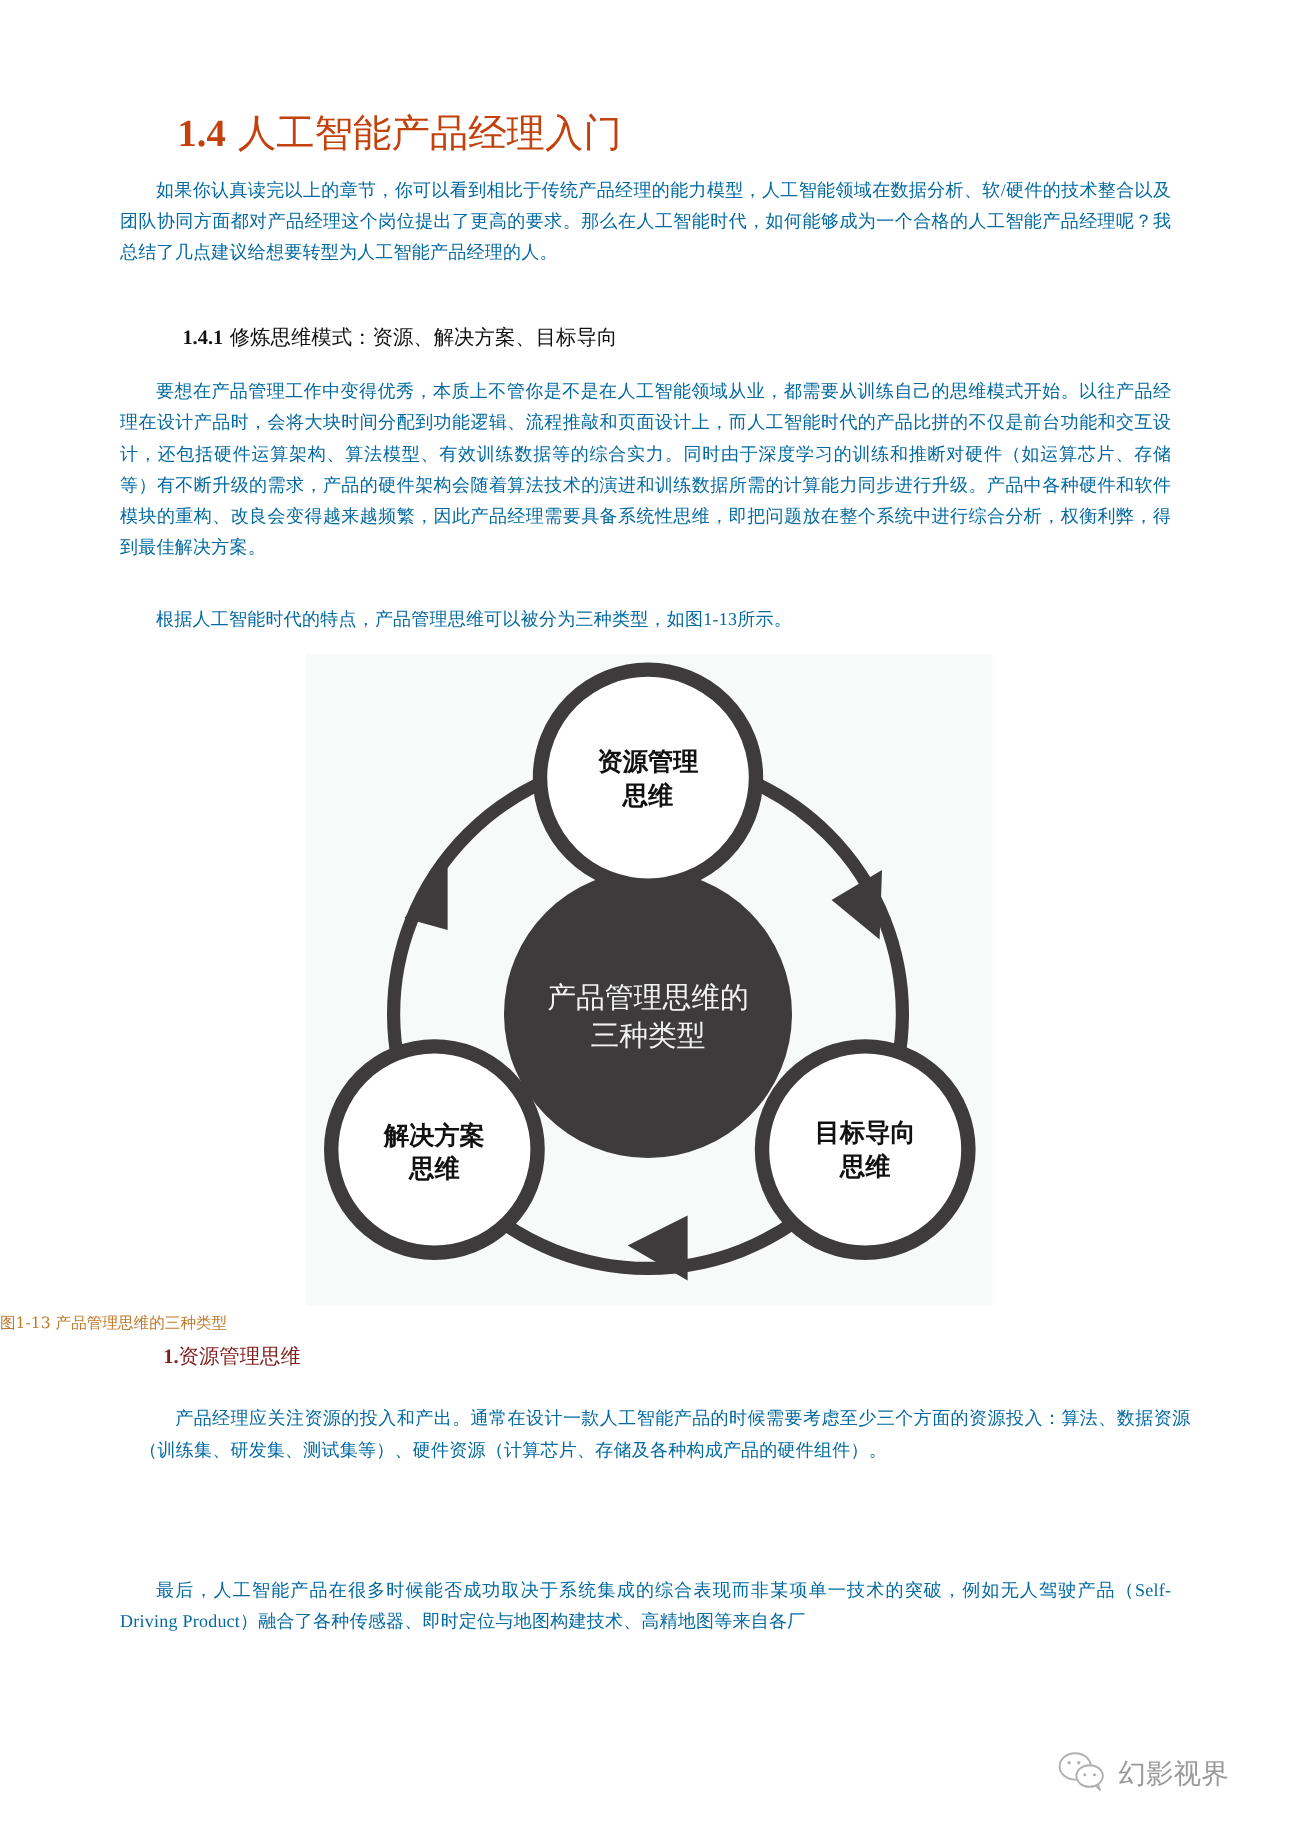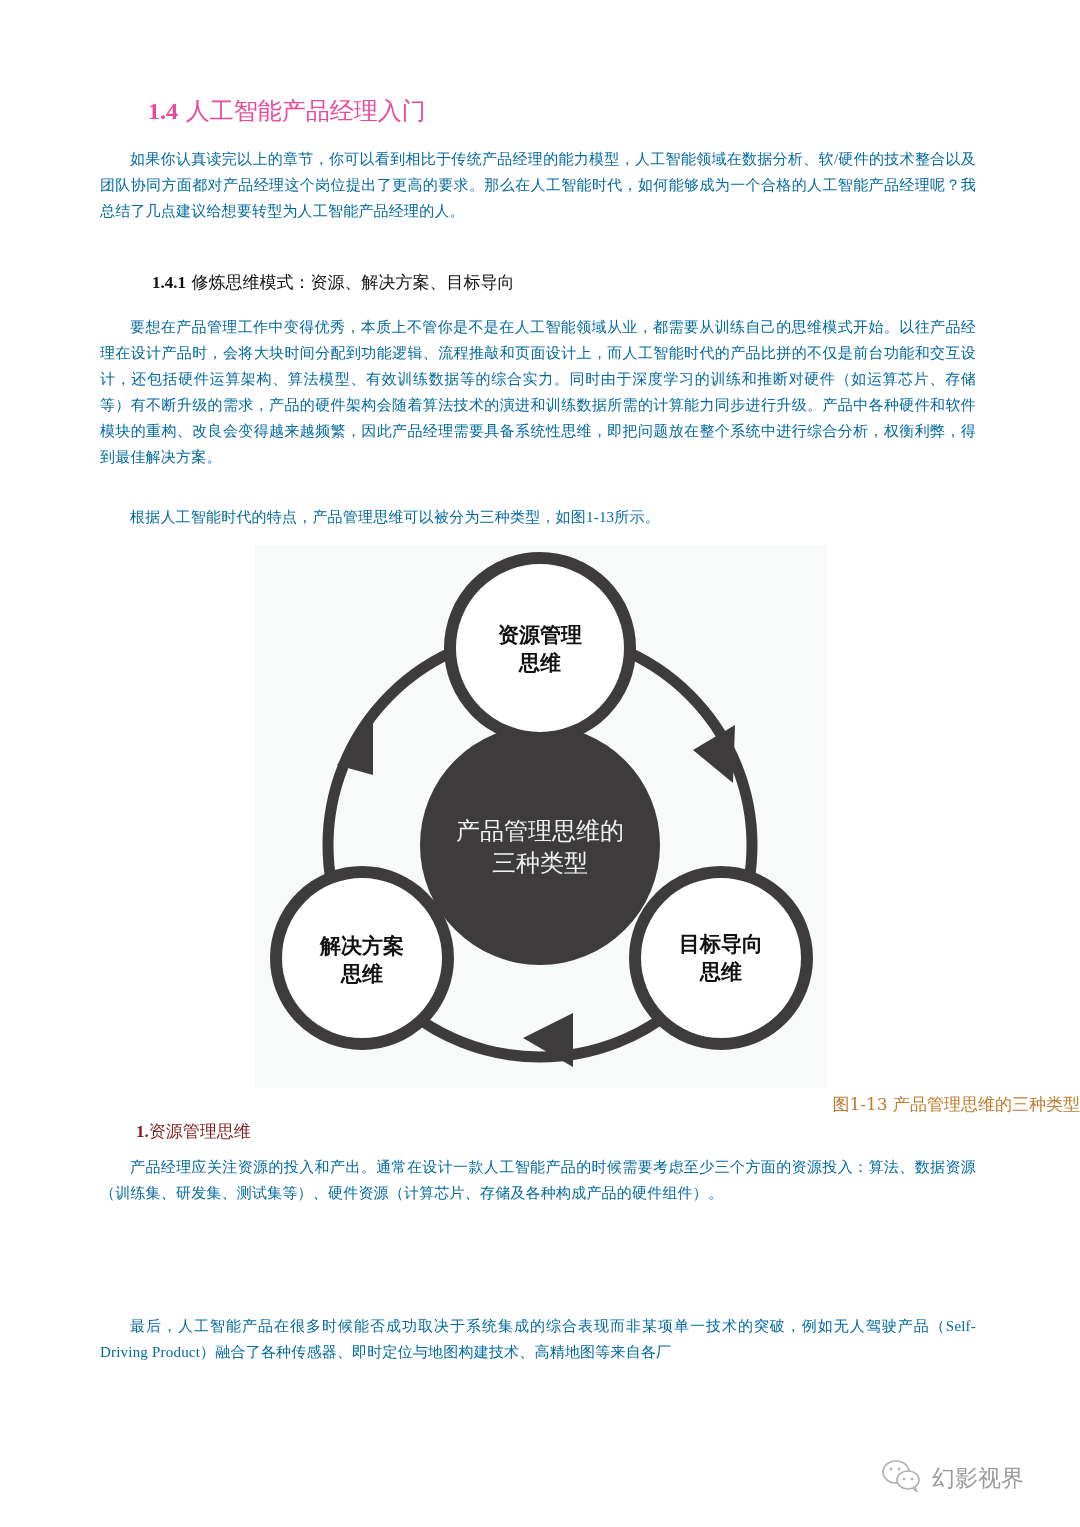--- a/index.html
+++ b/index.html
@@ -4,21 +4,21 @@
 <style>
   html, body { margin: 0; padding: 0; background: #ffffff; }
   body {
     width: 1080px; height: 1527px; position: relative; overflow: hidden;
     font-family: "DejaVu Serif", "Liberation Serif", serif;
     color: #1a1a1a;
   }
   .page { position: absolute; left: 0; top: 0; width: 1080px; height: 1527px; }
   .h2 {
     position: absolute; left: 148px; top: 94px;
-    font-size: 24px; line-height: 34px; color: #ec4899;
+    font-size: 32px; line-height: 34px; color: #c2410c;
     white-space: nowrap;
   }
   .h2 .num { font-family: "Liberation Serif", serif; font-weight: bold; }
   .h3 {
     position: absolute; left: 152px; top: 268px;
     font-size: 17px; line-height: 28px; color: #111; white-space: nowrap;
   }
   .h3 .num { font-family: "Liberation Serif", serif; font-weight: bold; }
   .h4 {
     position: absolute; left: 136px; top: 1120px;
@@ -30,21 +30,21 @@
     font-size: 15px; line-height: 26px; color: #0369a1;
     text-indent: 2em; text-align: justify; letter-spacing: 0.2px; font-family: Liberation Serif, serif;
   }
   .figure {
     position: absolute; left: 255px; top: 545px; width: 572px; height: 543px;
     background: #f8f9f9;
   }
   .figure svg { display: block; }
   .caption {
     position: absolute; left: 0; width: 1080px; top: 1094px;
-    text-align: right; font-size: 17px; line-height: 20px; color: #c07a2a;
+    text-align: left; font-size: 13px; line-height: 20px; color: #c07a2a;
   }
   .watermark {
     position: absolute; left: 880px; top: 1458px; height: 36px;
     display: flex; align-items: flex-end; gap: 8px;
     color: #9a9a9a; font-family: "DejaVu Sans", sans-serif; font-size: 23px;
   }
   .wm-icon { width: 44px; height: 36px; }
   .node-text { font-family: "DejaVu Sans", sans-serif; font-weight: bold; font-size: 21px; fill: #111; }
   .center-text { font-family: "DejaVu Sans", sans-serif; font-size: 24px; fill: #f2f2f2; }
 </style>
@@ -95,21 +95,21 @@
       <text class="node-text" x="107" y="436" text-anchor="middle">思维</text>
     </svg>
   </div>
 
   <div class="caption">图1-13 产品管理思维的三种类型</div>
 
   <div class="h4">
     <span class="num">1.</span><span>资源管理思维</span>
   </div>
 
-  <p class="para" style="top:1154px; margin:0;">产品经理应关注资源的投入和产出。通常在设计一款人工智能产品的时候需要考虑至少三个方面的资源投入：算法、数据资源（训练集、研发集、测试集等）、硬件资源（计算芯片、存储及各种构成产品的硬件组件）。</p>
+  <p class="para" style="top:1154px; margin:16px;">产品经理应关注资源的投入和产出。通常在设计一款人工智能产品的时候需要考虑至少三个方面的资源投入：算法、数据资源（训练集、研发集、测试集等）、硬件资源（计算芯片、存储及各种构成产品的硬件组件）。</p>
   <p class="para" style="top:1313px; margin:0;">最后，人工智能产品在很多时候能否成功取决于系统集成的综合表现而非某项单一技术的突破，例如无人驾驶产品（Self-Driving Product）融合了各种传感器、即时定位与地图构建技术、高精地图等来自各厂</p>
 
   <div class="watermark">
     <svg class="wm-icon" viewBox="0 0 44 36">
       <ellipse cx="16" cy="14" rx="13" ry="11" fill="none" stroke="#b0b0b0" stroke-width="1.6"></ellipse>
       <circle cx="11" cy="11" r="1.4" fill="#b0b0b0"></circle>
       <circle cx="19" cy="11" r="1.4" fill="#b0b0b0"></circle>
       <ellipse cx="28" cy="22" rx="11" ry="9" fill="#ffffff" stroke="#b0b0b0" stroke-width="1.6"></ellipse>
       <circle cx="24" cy="21" r="1.3" fill="#b0b0b0"></circle>
       <circle cx="32" cy="21" r="1.3" fill="#b0b0b0"></circle>

